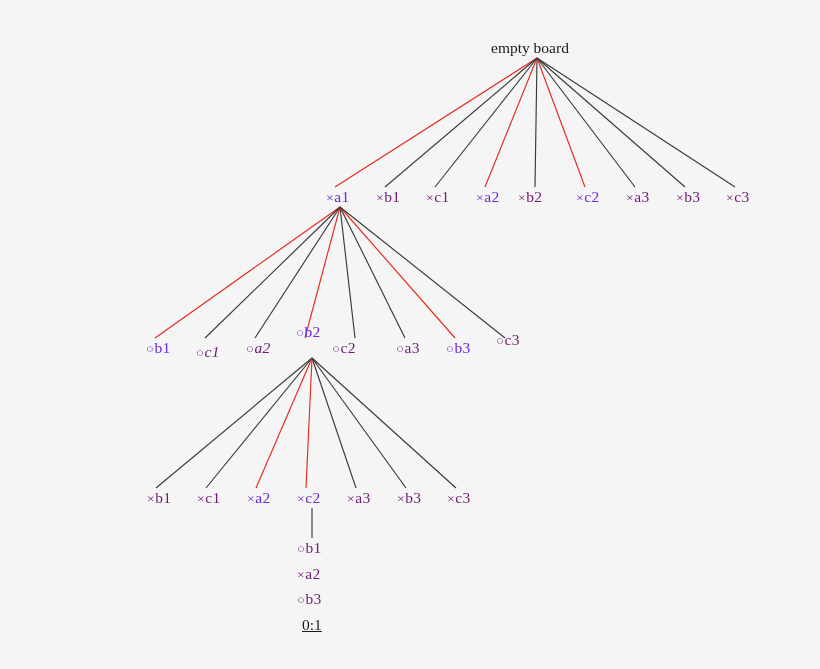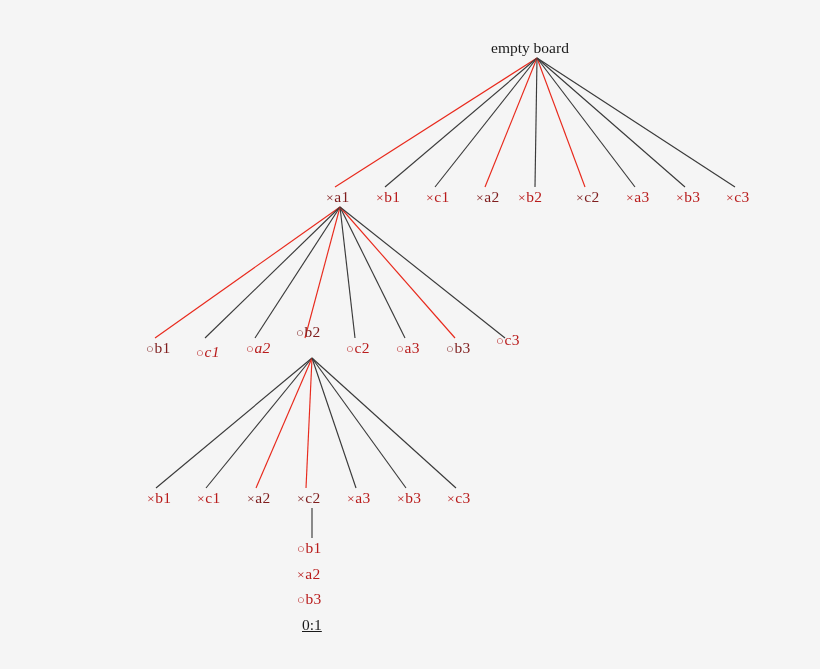--- a/index.html
+++ b/index.html
@@ -24,25 +24,25 @@
     left: 0;
     top: 0;
     width: 820px;
     height: 669px;
   }
   .node {
     position: absolute;
     white-space: nowrap;
     font-size: 15.5px;
     line-height: 1;
-    color: #b91c1c;
+    color: #701a75;
     letter-spacing: 0.2px;
   }
   .node.red {
-    color: #7f1d1d;
+    color: #6d28d9;
   }
   .node .marker {
     font-size: 14.5px;
     display: inline-block;
     margin-right: 0.5px;
   }
   .node .marker.cross {
     font-size: 13.5px;
     position: relative;
     top: -0.5px;
@@ -108,21 +108,21 @@
       <div class="node red" style="left: 436px; top: 189px;"><span class="marker cross">×</span><span class="label">a2</span></div>
       <div class="node" style="left: 478px; top: 189px;"><span class="marker cross">×</span><span class="label">b2</span></div>
       <div class="node red" style="left: 536px; top: 189px;"><span class="marker cross">×</span><span class="label">c2</span></div>
       <div class="node" style="left: 586px; top: 189px;"><span class="marker cross">×</span><span class="label">a3</span></div>
       <div class="node" style="left: 636px; top: 189px;"><span class="marker cross">×</span><span class="label">b3</span></div>
       <div class="node" style="left: 686px; top: 189px;"><span class="marker cross">×</span><span class="label">c3</span></div>
       <div class="node red" style="left: 106px; top: 340px;"><span class="marker circle">○</span><span class="label">b1</span></div>
       <div class="node" style="left: 156px; top: 344px; font-style: italic;"><span class="marker circle">○</span><span class="label">c1</span></div>
       <div class="node" style="left: 206px; top: 340px; font-style: italic;"><span class="marker circle">○</span><span class="label">a2</span></div>
       <div class="node red" style="left: 256px; top: 324px;"><span class="marker circle">○</span><span class="label">b2</span></div>
-      <div class="node" style="left: 306px; top: 340px;"><span class="marker circle">○</span><span class="label">c2</span></div>
+      <div class="node" style="left: 292px; top: 340px;"><span class="marker circle">○</span><span class="label">c2</span></div>
       <div class="node" style="left: 356px; top: 340px;"><span class="marker circle">○</span><span class="label">a3</span></div>
       <div class="node red" style="left: 406px; top: 340px;"><span class="marker circle">○</span><span class="label">b3</span></div>
       <div class="node" style="left: 456px; top: 332px;"><span class="marker circle">○</span><span class="label">c3</span></div>
       <div class="node" style="left: 107px; top: 490px;"><span class="marker cross">×</span><span class="label">b1</span></div>
       <div class="node" style="left: 157px; top: 490px;"><span class="marker cross">×</span><span class="label">c1</span></div>
       <div class="node red" style="left: 207px; top: 490px;"><span class="marker cross">×</span><span class="label">a2</span></div>
       <div class="node red" style="left: 257px; top: 490px;"><span class="marker cross">×</span><span class="label">c2</span></div>
       <div class="node" style="left: 307px; top: 490px;"><span class="marker cross">×</span><span class="label">a3</span></div>
       <div class="node" style="left: 357px; top: 490px;"><span class="marker cross">×</span><span class="label">b3</span></div>
       <div class="node" style="left: 407px; top: 490px;"><span class="marker cross">×</span><span class="label">c3</span></div>

